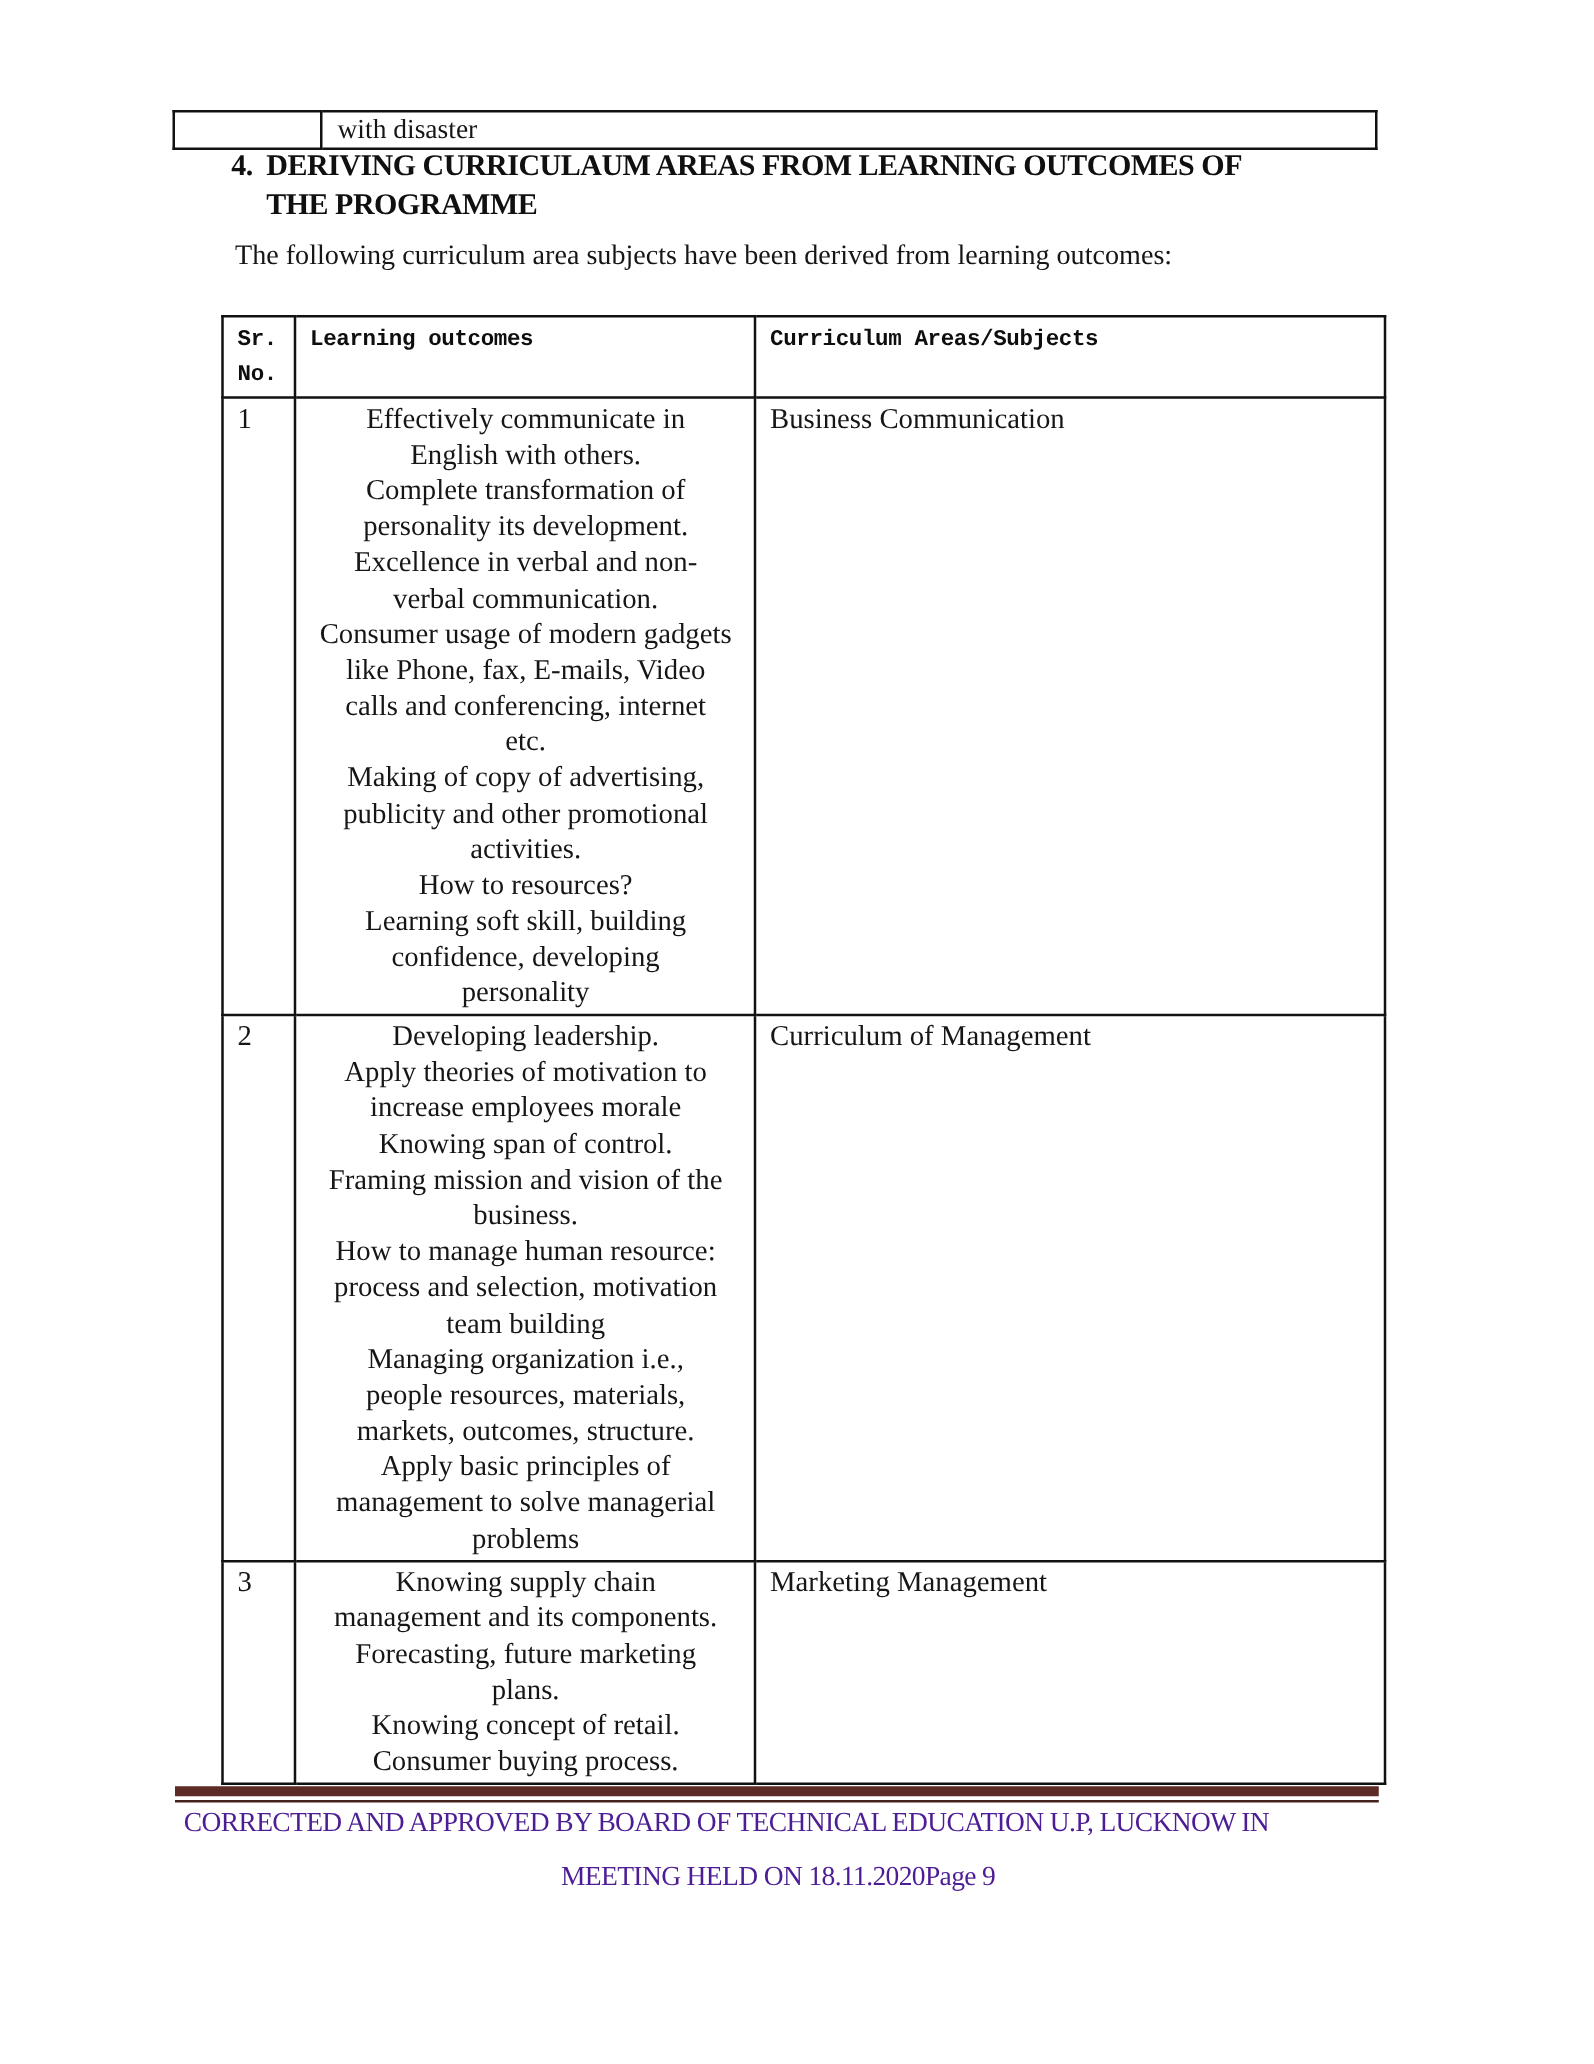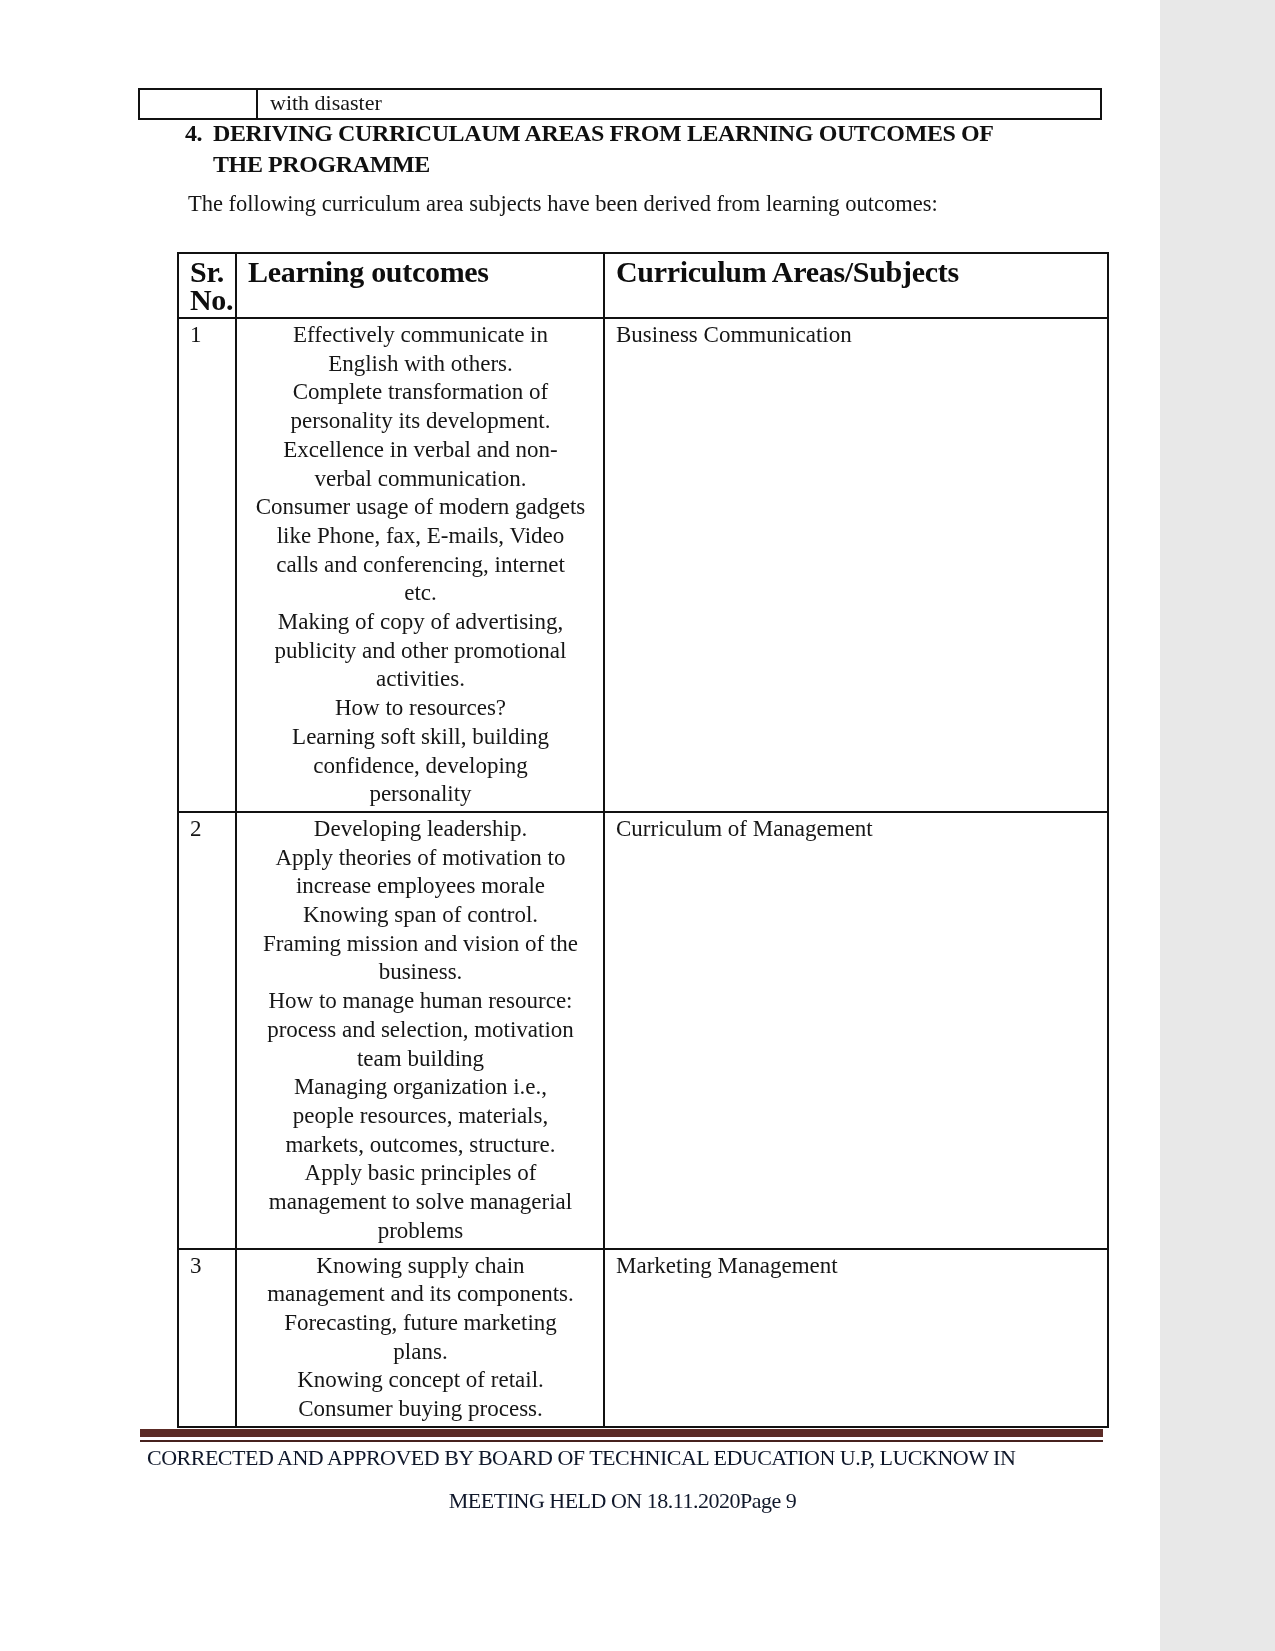--- a/index.html
+++ b/index.html
@@ -1,18 +1,18 @@
 <!DOCTYPE html>
 <html><head>
 <meta charset="utf-8">
 <style>
   html,body { margin:0; padding:0; background:#e8e8e8; }
   .page {
     position:relative;
-    width:1160px; height:1651px;
+    width:1275px; height:1651px;
     background:#ffffff;
     font-family:"Liberation Serif", "DejaVu Serif", serif;
     color:var(--ink, #161616);
     overflow:hidden;
   }
 
   
   .cont-table {
     position:absolute; left:138px; top:88px;
     width:964px; border-collapse:collapse;
@@ -48,38 +48,39 @@
   }
   .main-table th, .main-table td {
     border:2px solid var(--line, #111);
     vertical-align:top; text-align:left;
     padding:2px 10px 2px 11px;
     font-size:23px; line-height:28.7px;
   }
   .main-table th {
     font-weight:bold; letter-spacing:-0.3px;
     padding-top:4px; padding-bottom:3px;
-    font-size:30px; line-height:28px;
+    font-size:18px; line-height:28px;
     color:#0e0e0e;
+    font-family:Liberation Mono, monospace;
   }
   .main-table col.c-sr  { width:58px; }
   .main-table col.c-out { width:368px; }
   .main-table col.c-sub { width:504px; }
   .outcome-line { white-space:nowrap;text-align:center; }
 
   
   .footer-rule { position:absolute; left:140px; top:1429px; width:963px; }
   .footer-rule .thick { height:8px; background:var(--rule-thick, #5c2b26); }
   .footer-rule .thin  { height:2px; background:var(--rule-thin, #47211e); margin-top:3px; }
 
   
   .footer {
     position:absolute; left:147px; top:1444px; width:951px;
     font-size:22px; line-height:28px; letter-spacing:-0.5px;
-    color:#0f172a;
+    color:#4c1d95;
   }
   .footer .fline2 {
     margin-top:15px;
     display:flex; justify-content:center; align-items:baseline;
   }
 </style>
 </head>
 <body>
 
 <div class="page" id="page" style="--ink: #161616; --line: #111111; --rule-thick: #5c2b26; --rule-thin: #47211e;">

